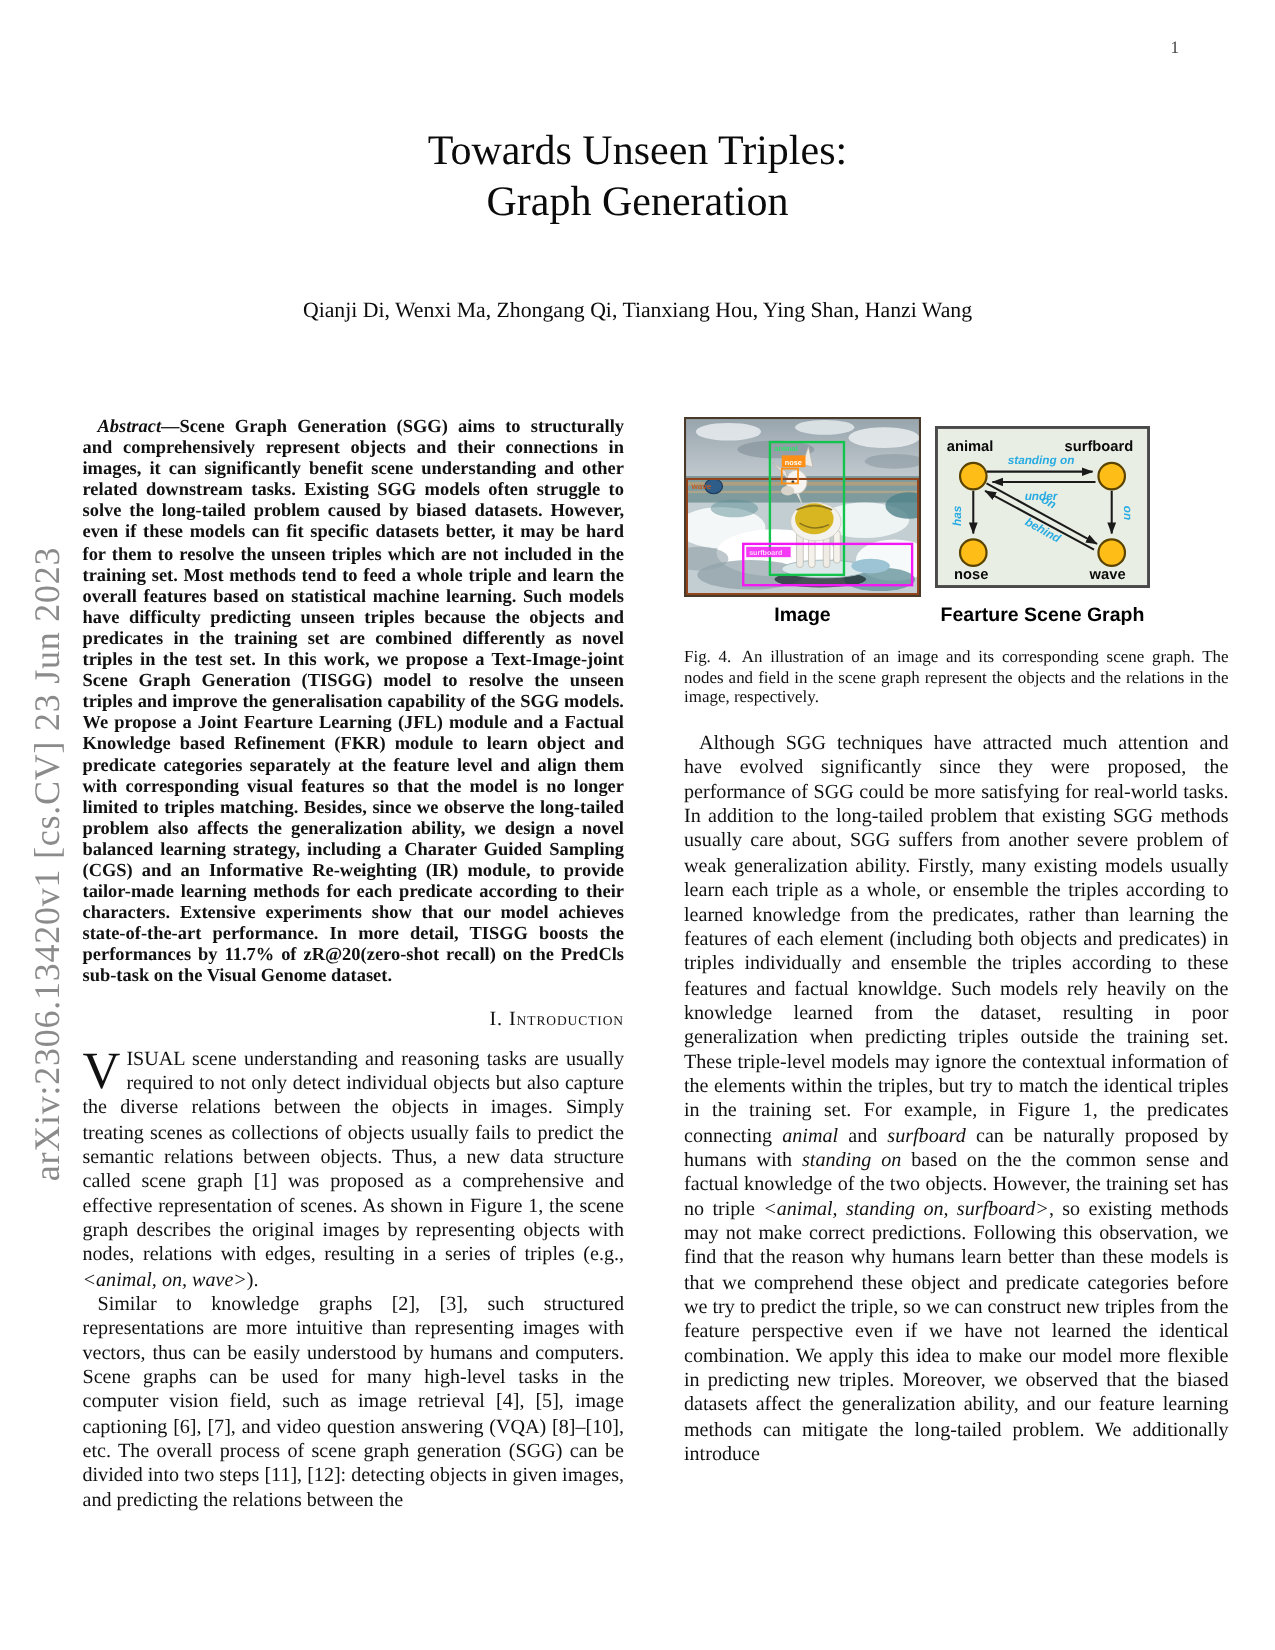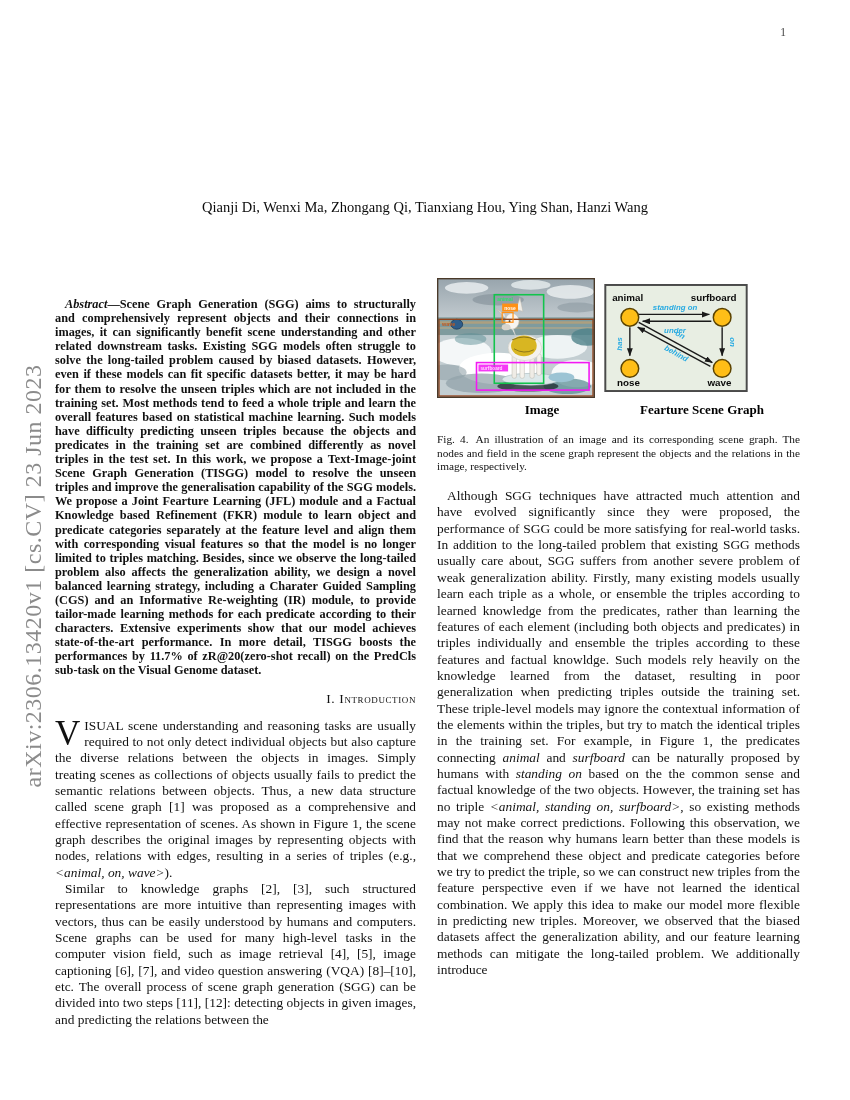--- a/index.html
+++ b/index.html
@@ -5,52 +5,54 @@
   html,body{margin:0;padding:0;background:#ffffff;}
   .page{position:relative;width:850px;height:1100px;background:#ffffff;overflow:hidden;
         font-family:"Liberation Serif",serif;color:#111;}
   .arxiv{position:absolute;left:33px;top:576px;transform:translate(-50%,-50%) rotate(-90deg);
          white-space:nowrap;font-size:24px;color:#8b8b8b;letter-spacing:.5px;}
   .pageno{position:absolute;top:26px;right:64px;font-size:11.5px;color:#444;}
   .titleblock{position:absolute;top:84px;left:70px;right:70px;text-align:center;
               font-size:28px;line-height:34px;color:#0b0b0b;}
   .authors{position:absolute;top:199px;left:0;right:0;text-align:center;font-size:14.5px;color:#0b0b0b;}
   .col{position:absolute;top:277px;width:361px;text-align:justify;}
-  .col-left{left:55px;margin-top:20px;}
-  .col-right{left:437px;width:363px;}
+  .col-left{left:55px;}
+  .col-right{left:456px;width:363px;}
   .abstract{font-weight:bold;font-size:12.3px;line-height:14.1px;text-indent:10px;margin:0 0 13px 0;}
   .abs-lead{font-style:italic;}
   .sec-head{font-variant:small-caps;text-align:right;font-size:13.5px;letter-spacing:.6px;
             margin:6px 0 11px 0;text-indent:0;}
   p.body{font-size:13.4px;line-height:16.35px;margin:0;text-indent:10px;}
   p.noindent{text-indent:0;}
   .dropcap{float:left;font-size:35px;line-height:28px;padding:2px 4px 0 0;font-weight:400;}
   .it{font-style:italic;}
   
   .figure{margin:1px 0 14px 0;text-align:left;}
   .figrow{display:flex;gap:9px;align-items:flex-start;}
   .photo-wrap{width:158px;height:120px;}
   .graph-wrap{width:144px;height:120px;display:flex;align-items:center;}
-  .caprow{display:flex;gap:9px;margin-top:4px;font-family:Liberation Serif, serif;
-          font-weight:bold;font-size:13px;color:#000;justify-content:center;}
+  .caprow{display:flex;gap:9px;margin-top:4px;font-family:Liberation Sans, sans-serif;
+          font-weight:bold;font-size:13px;color:#000;}
   .caprow .c1{width:158px;text-align:center;}
   .caprow .c2{width:144px;text-align:center;}
   .figcaption{margin-top:15px;font-size:11.3px;line-height:13.7px;text-align:justify;color:#111;}
   .figlabel{margin-right:7px;}
   svg text{font-family:"Liberation Sans",sans-serif;}
 </style>
 </head>
 <body>
 
 <div class="page">
 
   <div class="arxiv">arXiv:2306.13420v1  [cs.CV]  23 Jun 2023</div>
   <div class="pageno">1</div>
 
   <div class="titleblock">
+    <div>Towards Unseen Triples:</div>
+    <div>Graph Generation</div>
   </div>
 
   <div class="authors">Qianji Di,  Wenxi Ma,  Zhongang Qi,  Tianxiang Hou,  Ying Shan,  Hanzi Wang</div>
 
   <div class="col col-left">
     <p class="abstract"><span class="abs-lead">Abstract</span><span>—</span><span>Scene Graph Generation (SGG) aims to structurally and comprehensively represent objects and their connections in images, it can significantly benefit scene understanding and other related downstream tasks. Existing SGG models often struggle to solve the long-tailed problem caused by biased datasets. However, even if these models can fit specific datasets better, it may be hard for them to resolve the unseen triples which are not included in the training set. Most methods tend to feed a whole triple and learn the overall features based on statistical machine learning. Such models have difficulty predicting unseen triples because the objects and predicates in the training set are combined differently as novel triples in the test set. In this work, we propose a Text-Image-joint Scene Graph Generation (TISGG) model to resolve the unseen triples and improve the generalisation capability of the SGG models. We propose a Joint Fearture Learning (JFL) module and a Factual Knowledge based Refinement (FKR) module to learn object and predicate categories separately at the feature level and align them with corresponding visual features so that the model is no longer limited to triples matching. Besides, since we observe the long-tailed problem also affects the generalization ability, we design a novel balanced learning strategy, including a Charater Guided Sampling (CGS) and an Informative Re-weighting (IR) module, to provide tailor-made learning methods for each predicate according to their characters. Extensive experiments show that our model achieves state-of-the-art performance. In more detail, TISGG boosts the performances by 11.7% of zR@20(zero-shot recall) on the PredCls sub-task on the Visual Genome dataset.</span></p>
 
     <div class="sec-head">I. Introduction</div>
 
     <p class="body noindent"><span class="dropcap">V</span><span><span>ISUAL scene understanding and reasoning tasks are usually required to not only detect individual objects but also capture the diverse relations between the objects in images. Simply treating scenes as collections of objects usually fails to predict the semantic relations between objects. Thus, a new data structure called scene graph [1] was proposed as a comprehensive and effective representation of scenes. As shown in Figure 1, the scene graph describes the original images by representing objects with nodes, relations with edges, resulting in a series of triples (e.g., </span><span class="it">&lt;animal, on, wave&gt;</span><span>).</span></span></p>

